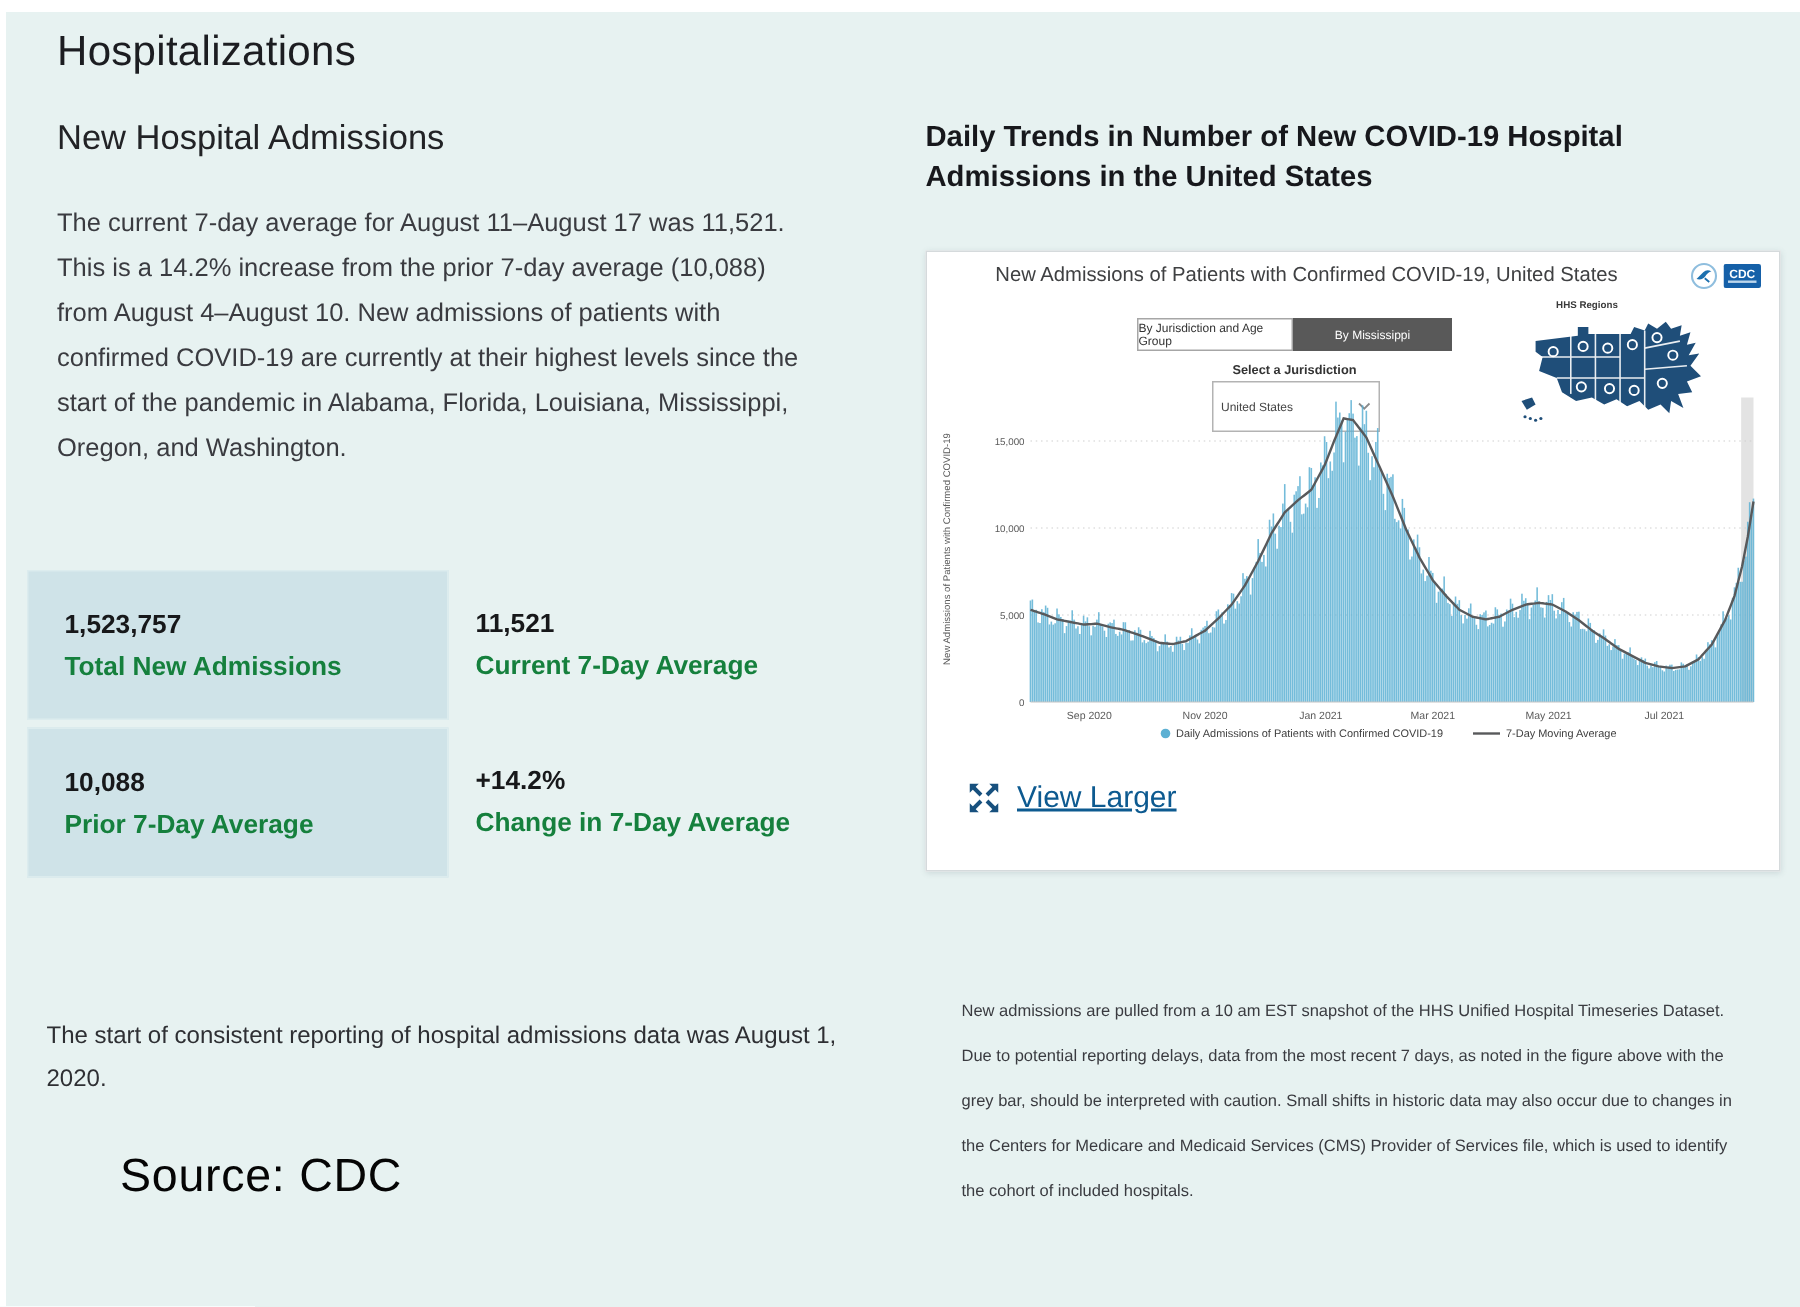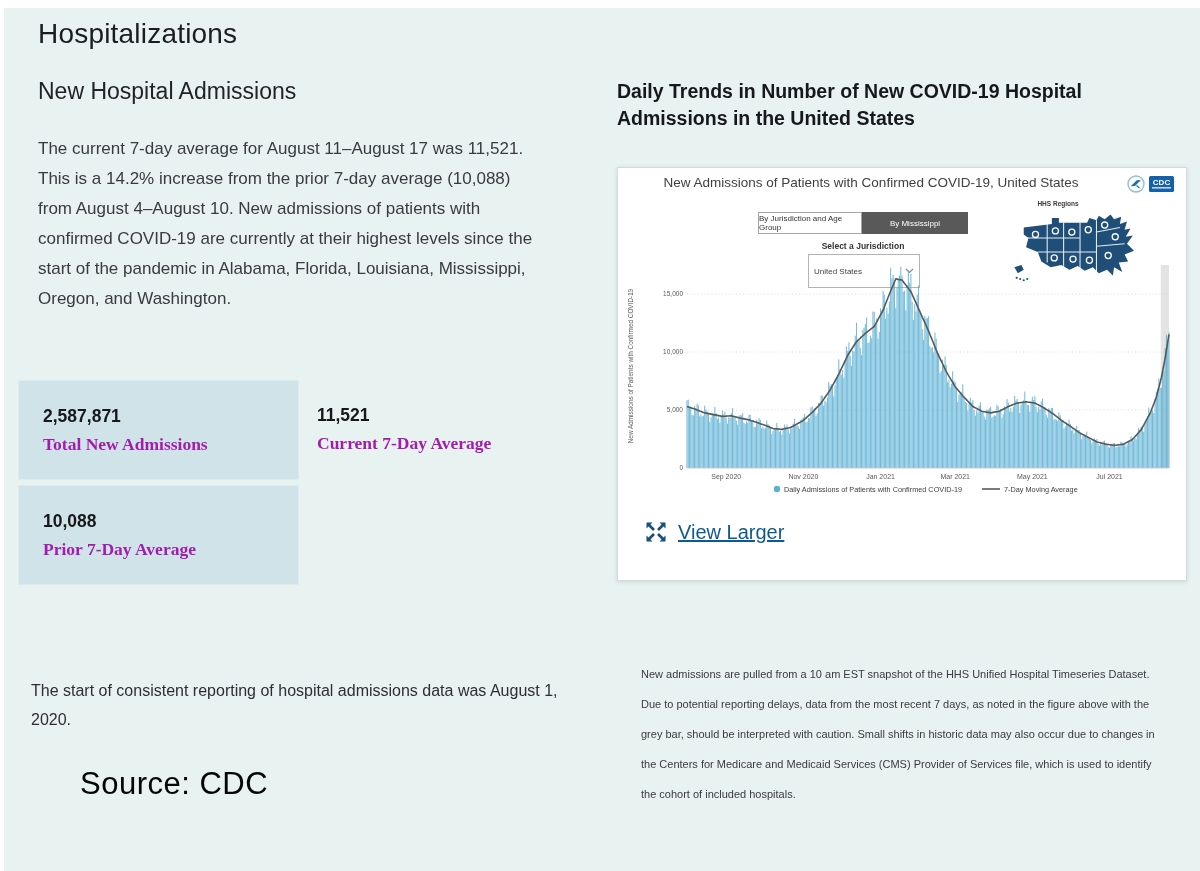--- a/index.html
+++ b/index.html
@@ -9,21 +9,21 @@
 
   
   .h1 { position:absolute; left:34px; top:10px; font-size:28px; font-weight:500; color:#1c1d21; letter-spacing:0.2px; }
   .h2 { position:absolute; left:34px; top:70px; font-size:23px; font-weight:500; color:#222326; }
   .summary { position:absolute; left:34px; top:106px; width:508px; font-size:17px; line-height:30px; color:#3a3b40;margin-top:20px; }
   .stats { position:absolute; left:14px; top:372px; width:560px; }
   .stat-row { display:flex; margin-bottom:5px; }
   .stat-box { width:281px; height:100px; background:#cfe3e8; border:1px solid #dcecee; padding:23px 0 0 24px; }
   .stat-plain { width:260px; padding:23px 0 0 18px; }
   .stat-value { font-size:17.5px; font-weight:600; color:#17181a; line-height:24px; }
-  .stat-label { font-size:17.5px; font-weight:600; color:#a21caf; line-height:32px;font-family:Liberation Serif, serif; }
+  .stat-label { font-size:17.5px; font-weight:600; color:#15803d; line-height:32px; }
   .note { position:absolute; left:27px; top:668px; width:570px; font-size:16px; line-height:29px; color:#2e2f33; }
   .source { position:absolute; left:76px; top:758px; font-size:31px; color:#050505; letter-spacing:0.5px; }
 
   
   .r-heading { position:absolute; left:613px; top:70px; width:505px; font-size:19.5px; font-weight:600; line-height:27px; color:#17181c; }
   .card { position:absolute; left:613px; top:159px; width:570px; height:414px; background:#ffffff;
           border:1px solid #d5dadc; box-shadow:0 1px 4px rgba(80,100,110,0.18); }
   .card-title { position:absolute; left:8px; top:7px; width:490px; text-align:center; font-size:13.5px; color:#3f4042; }
   .card-subtitle { position:absolute; left:8px; top:25px; width:440px; text-align:center; font-size:12.5px; color:#3f4042; }
   .logo { position:absolute; right:12px; top:7px; display:flex; align-items:center; gap:4px; }
@@ -47,32 +47,36 @@
 <div id="stage">
   <div id="panel">
 
     <div class="h1">Hospitalizations</div>
     <div class="h2">New Hospital Admissions</div>
     <div class="summary">The current 7-day average for August 11–August 17 was 11,521. This is a 14.2% increase from the prior 7-day average (10,088) from August 4–August 10. New admissions of patients with confirmed COVID-19 are currently at their highest levels since the start of the pandemic in Alabama, Florida, Louisiana, Mississippi, Oregon, and Washington.</div>
 
     <div class="stats">
       <div class="stat-row">
         <div class="stat-box">
-          <div class="stat-value">2,587,871</div>
+          <div class="stat-value">1,523,757</div>
           <div class="stat-label">Total New Admissions</div>
         </div>
         <div class="stat-plain">
           <div class="stat-value">11,521</div>
           <div class="stat-label">Current 7-Day Average</div>
         </div>
       </div>
       <div class="stat-row">
         <div class="stat-box">
           <div class="stat-value">10,088</div>
           <div class="stat-label">Prior 7-Day Average</div>
+        </div>
+        <div class="stat-plain">
+          <div class="stat-value">+14.2%</div>
+          <div class="stat-label">Change in 7-Day Average</div>
         </div>
       </div>
     </div>
 
     <div class="note">The start of consistent reporting of hospital admissions data was August 1, 2020.</div>
     <div class="source">Source: CDC</div>
 
     <div class="r-heading">Daily Trends in Number of New COVID-19 Hospital Admissions in the United States</div>
 
     <div class="card">

